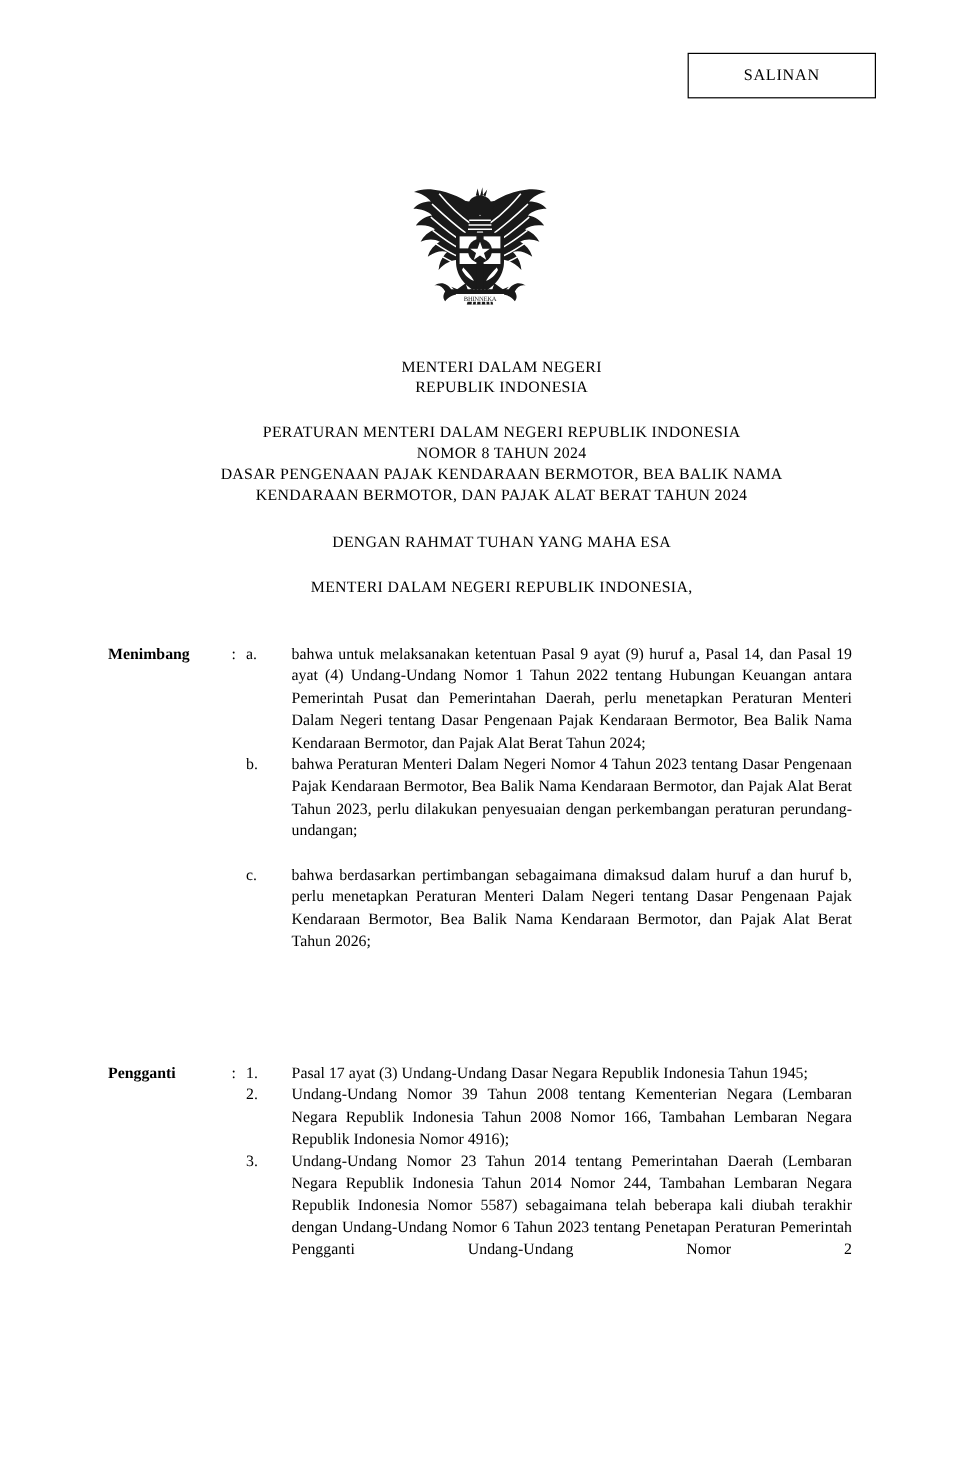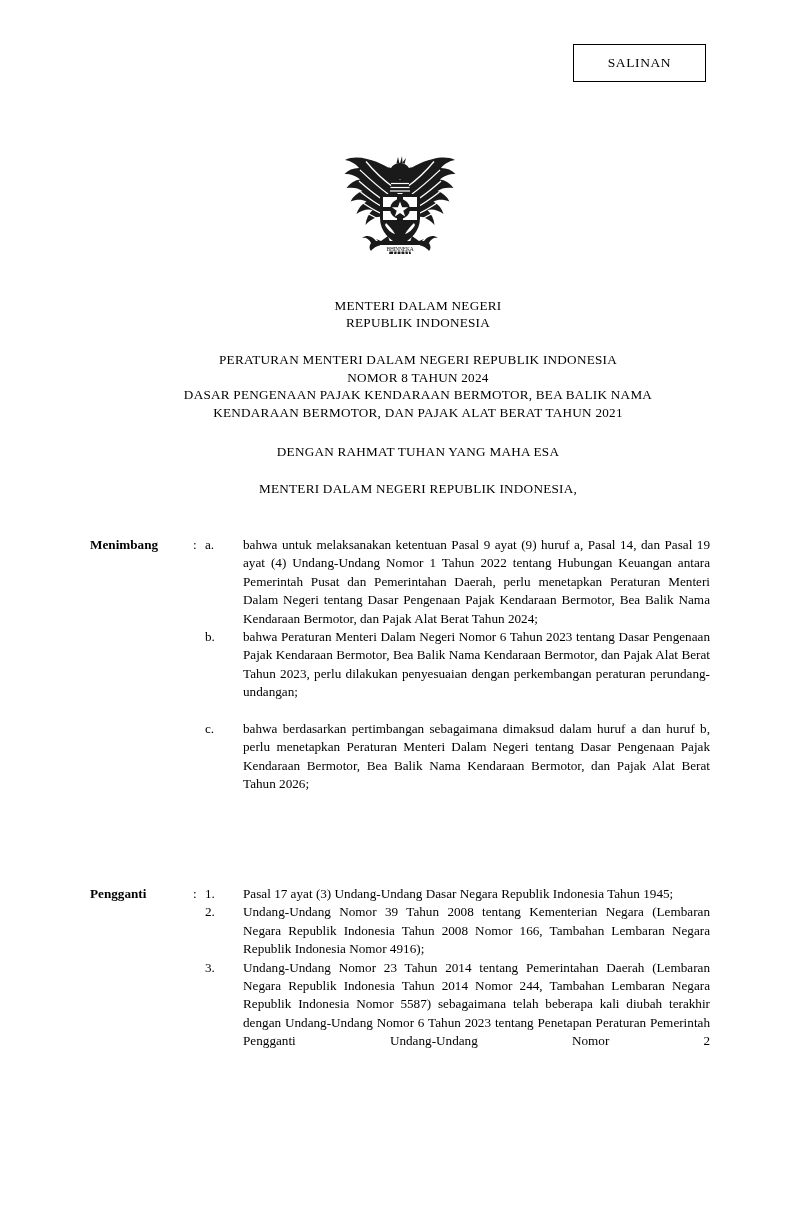--- a/index.html
+++ b/index.html
@@ -18,21 +18,21 @@
     height: 1223px;
     background: #ffffff;
     overflow: hidden;
   }
 
   
   #salinan-box {
     position: absolute;
     left: 573px;
     top: 44px;
-    width: 133px;
+    width: 157px;
     height: 38px;
     border: 1px solid #000000;
     box-sizing: border-box;
     display: flex;
     align-items: center;
     justify-content: center;
   }
   #salinan-box .stamp-text {
     font-size: 13.5px;
     letter-spacing: 0.6px;
@@ -213,42 +213,42 @@
 
   <div id="ministry-head" class="center-block">
     <div class="hdr-line">MENTERI DALAM NEGERI</div>
     <div class="hdr-line">REPUBLIK INDONESIA</div>
   </div>
 
   <div id="reg-title" class="center-block">
     <div class="hdr-line">PERATURAN MENTERI DALAM NEGERI REPUBLIK INDONESIA</div>
     <div class="hdr-line">NOMOR 8 TAHUN 2024</div>
     <div class="hdr-line">DASAR PENGENAAN PAJAK KENDARAAN BERMOTOR, BEA BALIK NAMA</div>
-    <div class="hdr-line">KENDARAAN BERMOTOR, DAN PAJAK ALAT BERAT TAHUN 2021</div>
+    <div class="hdr-line">KENDARAAN BERMOTOR, DAN PAJAK ALAT BERAT TAHUN 2024</div>
   </div>
 
   <div id="minister-line" class="center-block">
     <div class="hdr-line">MENTERI DALAM NEGERI REPUBLIK INDONESIA,</div>
   </div>
 
   <div id="rahmat" class="center-block">
     <div class="hdr-line">DENGAN RAHMAT TUHAN YANG MAHA ESA</div>
   </div>
 
   <div id="menimbang" class="clause">
     <div class="clause-label">Menimbang</div>
     <div class="clause-colon">:</div>
     <div class="clause-items">
       <div class="clause-item">
         <div class="item-marker">a.</div>
         <div class="item-body">bahwa untuk melaksanakan ketentuan Pasal 9 ayat (9) huruf a, Pasal 14, dan Pasal 19 ayat (4) Undang-Undang Nomor 1 Tahun 2022 tentang Hubungan Keuangan antara Pemerintah Pusat dan Pemerintahan Daerah, perlu menetapkan Peraturan Menteri Dalam Negeri tentang Dasar Pengenaan Pajak Kendaraan Bermotor, Bea Balik Nama Kendaraan Bermotor, dan Pajak Alat Berat Tahun 2024;</div>
       </div>
       <div class="clause-item">
         <div class="item-marker">b.</div>
-        <div class="item-body just-all">bahwa Peraturan Menteri Dalam Negeri Nomor 6 Tahun 2023 tentang Dasar Pengenaan Pajak Kendaraan Bermotor, Bea Balik Nama Kendaraan Bermotor, dan Pajak Alat Berat Tahun 2023, perlu dilakukan penyesuaian dengan perkembangan peraturan perundang-undangan;</div>
+        <div class="item-body just-all">bahwa Peraturan Menteri Dalam Negeri Nomor 4 Tahun 2023 tentang Dasar Pengenaan Pajak Kendaraan Bermotor, Bea Balik Nama Kendaraan Bermotor, dan Pajak Alat Berat Tahun 2023, perlu dilakukan penyesuaian dengan perkembangan peraturan perundang-undangan;</div>
       </div>
       <div class="clause-item">
         <div class="item-marker">c.</div>
         <div class="item-body">bahwa berdasarkan pertimbangan sebagaimana dimaksud dalam huruf a dan huruf b, perlu menetapkan Peraturan Menteri Dalam Negeri tentang Dasar Pengenaan Pajak Kendaraan Bermotor, Bea Balik Nama Kendaraan Bermotor, dan Pajak Alat Berat Tahun 2026;</div>
       </div>
     </div>
   </div>
 
   <div id="mengingat" class="clause">
     <div class="clause-label">Pengganti</div>

